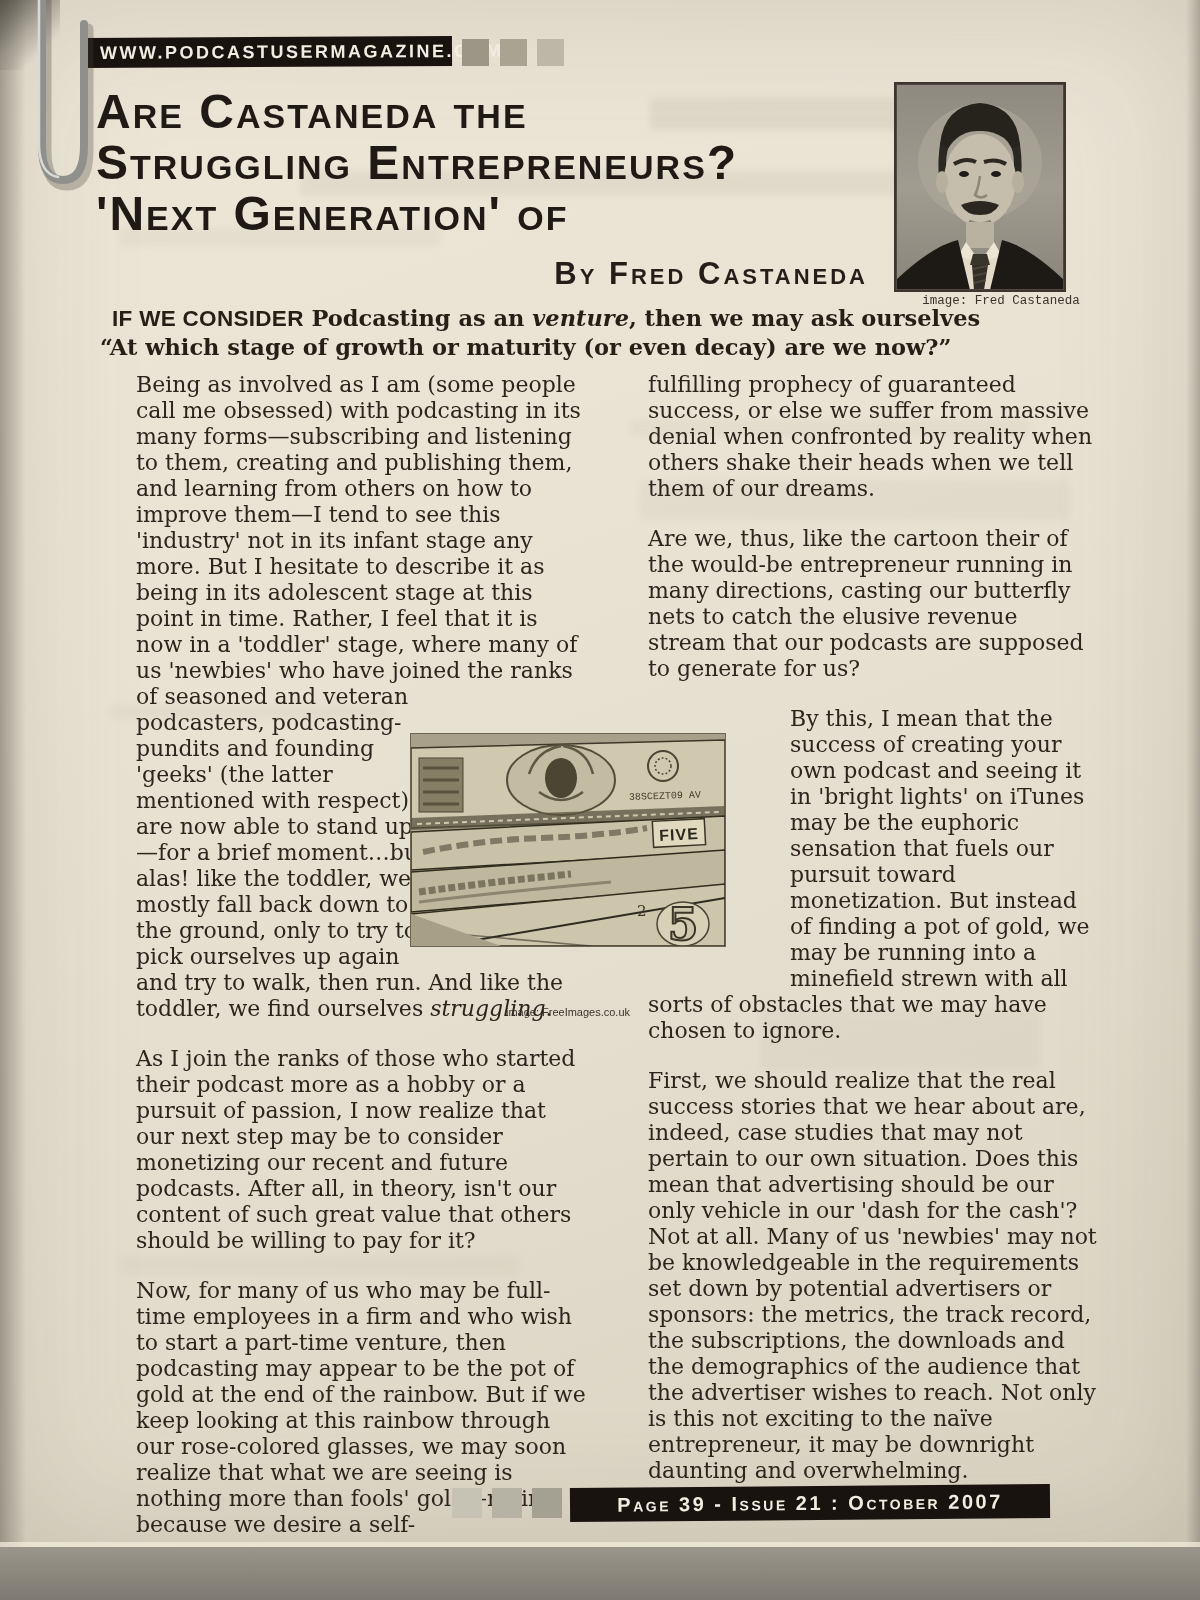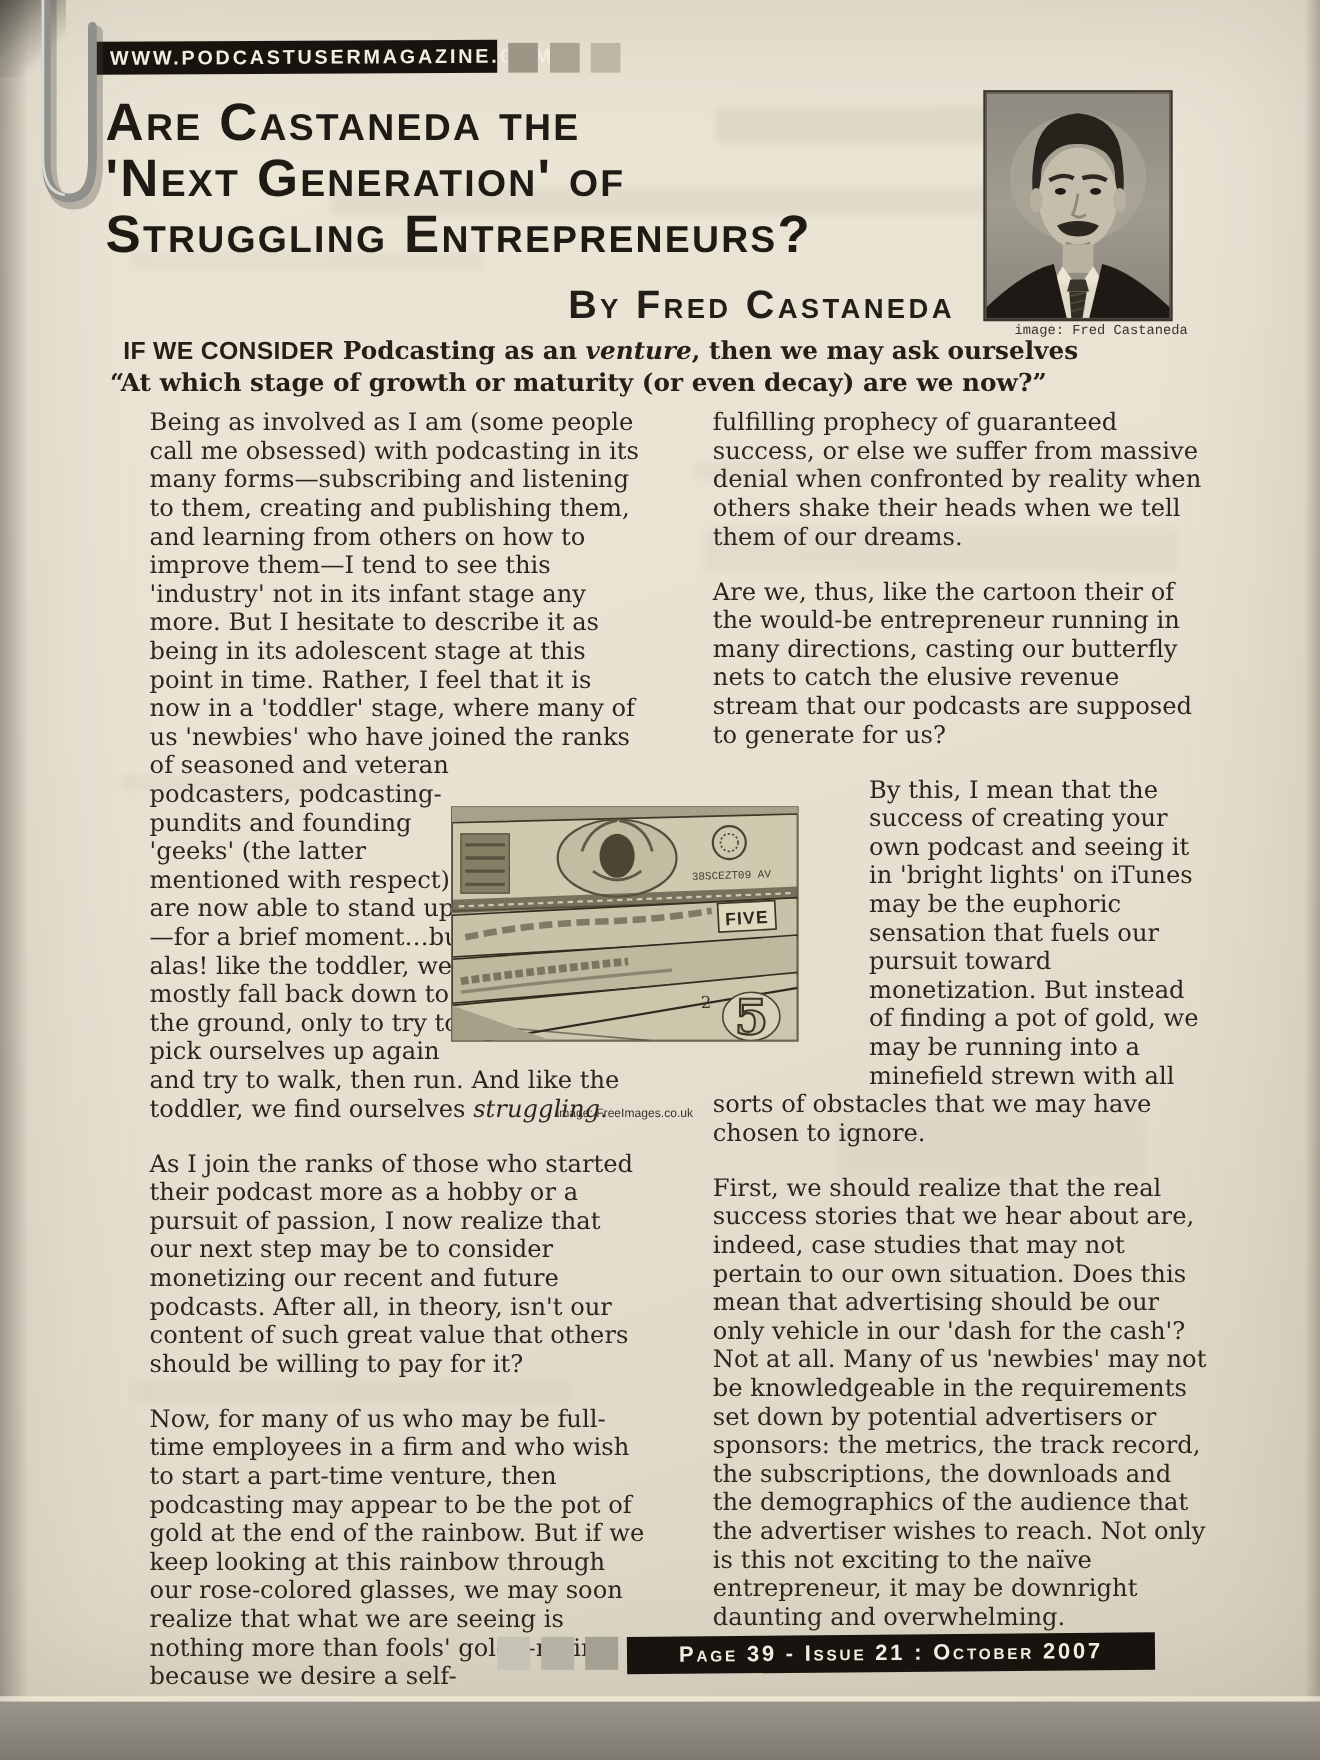--- a/index.html
+++ b/index.html
@@ -34,21 +34,21 @@
   .sq{position:absolute;}
   #footer-bar{position:absolute;left:570px;top:1486px;width:480px;height:34px;line-height:34px;
     text-align:center;font-size:20px;transform:rotate(-.5deg);}
 
   
   #title{position:absolute;left:96px;top:86px;width:860px;
     font-family:"Liberation Sans",sans-serif;font-weight:700;font-variant:small-caps;
     color:#1f1a14;font-size:48px;line-height:51px;letter-spacing:2px;}
   #byline{position:absolute;left:400px;top:256px;width:468px;text-align:right;
     font-family:"Liberation Sans",sans-serif;font-weight:700;font-variant:small-caps;
-    color:#241e18;font-size:36px;letter-spacing:3px;}
+    color:#241e18;font-size:31px;letter-spacing:3px;}
 
   
   #photo{position:absolute;left:894px;top:82px;width:172px;height:210px;
     border:2px solid #3c362e;background:#948f84;box-sizing:border-box;}
   #photo-caption{position:absolute;left:895px;top:294px;width:212px;text-align:center;
     font-family:Liberation Mono, monospace;font-size:12.5px;color:#3a332b;}
 
   
   #lead{position:absolute;left:100px;top:304px;width:918px;
     font-size:22.5px;line-height:29px;color:#271e16;font-weight:600;}
@@ -93,22 +93,22 @@
 
   <div id="banner" class="black-bar">
     <span>WWW.PODCASTUSERMAGAZINE.COM</span>
   </div>
   <div class="sq" style="left:462px;top:39px;width:27px;height:27px;background:#9b9685;"></div>
   <div class="sq" style="left:500px;top:39px;width:27px;height:27px;background:#a9a492;"></div>
   <div class="sq" style="left:537px;top:39px;width:27px;height:27px;background:#bcb7a6;"></div>
 
   <div id="title">
     <div>Are Castaneda the</div>
+    <div>Struggling Entrepreneurs?</div>
     <div>'Next Generation' of</div>
-    <div>Struggling Entrepreneurs?</div>
   </div>
 
   <div id="byline">By Fred Castaneda</div>
 
   <div id="photo">
     <svg width="168" height="206" viewBox="0 0 168 206">
       <defs>
         <linearGradient id="pbg" x1="0" y1="0" x2="0" y2="1">
           <stop offset="0" stop-color="#8e8a7f"></stop>
             <stop offset=".5" stop-color="#a19c90"></stop>

